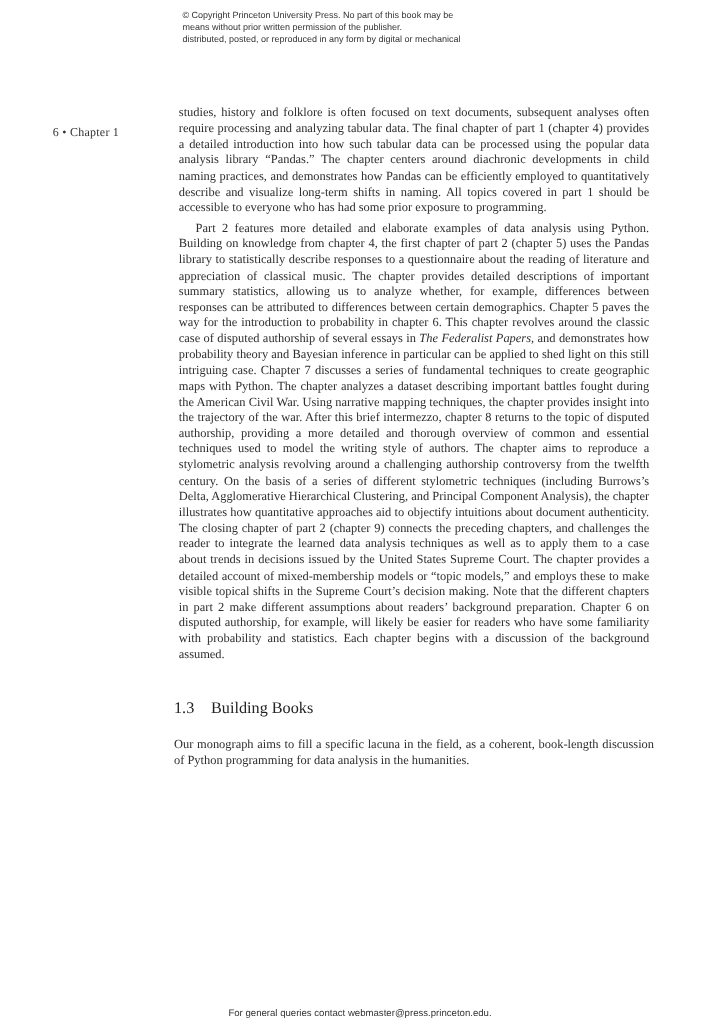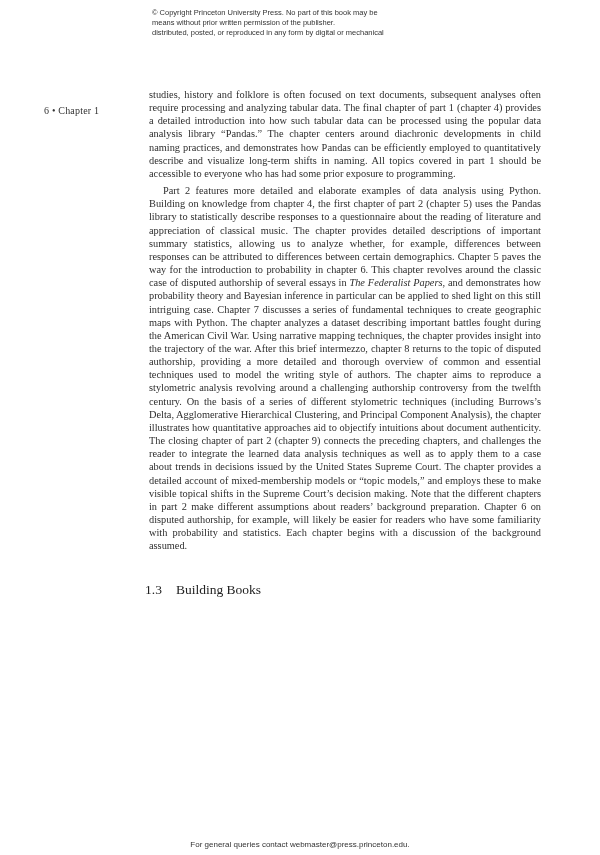--- a/index.html
+++ b/index.html
@@ -90,15 +90,16 @@
 
 <div class="main-column">
   <p class="body-paragraph">studies, history and folklore is often focused on text documents, subsequent analyses often require processing and analyzing tabular data. The final chapter of part 1 (chapter 4) provides a detailed introduction into how such tabular data can be processed using the popular data analysis library “Pandas.” The chapter centers around diachronic developments in child naming practices, and demonstrates how Pandas can be efficiently employed to quantitatively describe and visualize long-term shifts in naming. All topics covered in part 1 should be accessible to everyone who has had some prior exposure to programming.</p>
   <p class="body-paragraph indented"><span>Part 2 features more detailed and elaborate examples of data analysis using Python. Building on knowledge from chapter 4, the first chapter of part 2 (chapter 5) uses the Pandas library to statistically describe responses to a questionnaire about the reading of literature and appreciation of classical music. The chapter provides detailed descriptions of important summary statistics, allowing us to analyze whether, for example, differences between responses can be attributed to differences between certain demographics. Chapter 5 paves the way for the introduction to probability in chapter 6. This chapter revolves around the classic case of disputed authorship of several essays in </span><em>The Federalist Papers</em><span>, and demonstrates how probability theory and Bayesian inference in particular can be applied to shed light on this still intriguing case. Chapter 7 discusses a series of fundamental techniques to create geographic maps with Python. The chapter analyzes a dataset describing important battles fought during the American Civil War. Using narrative mapping techniques, the chapter provides insight into the trajectory of the war. After this brief intermezzo, chapter 8 returns to the topic of disputed authorship, providing a more detailed and thorough overview of common and essential techniques used to model the writing style of authors. The chapter aims to reproduce a stylometric analysis revolving around a challenging authorship controversy from the twelfth century. On the basis of a series of different stylometric techniques (including Burrows’s Delta, Agglomerative Hierarchical Clustering, and Principal Component Analysis), the chapter illustrates how quantitative approaches aid to objectify intuitions about document authenticity. The closing chapter of part 2 (chapter 9) connects the preceding chapters, and challenges the reader to integrate the learned data analysis techniques as well as to apply them to a case about trends in decisions issued by the United States Supreme Court. The chapter provides a detailed account of mixed-membership models or “topic models,” and employs these to make visible topical shifts in the Supreme Court’s decision making. Note that the different chapters in part 2 make different assumptions about readers’ background preparation. Chapter 6 on disputed authorship, for example, will likely be easier for readers who have some familiarity with probability and statistics. Each chapter begins with a discussion of the background assumed.</span></p>
 
   <div class="section-heading">
     <span class="section-number">1.3</span>
     <span class="section-title">Building Books</span>
   </div>
 
+  <p class="related-paragraph">Our monograph aims to fill a specific lacuna in the field, as a coherent, book-length discussion of Python programming for data analysis in the humanities.</p>
 </div>
 
 <div class="footer-notice">For general queries contact webmaster@press.princeton.edu.</div>
 
 </body></html>

